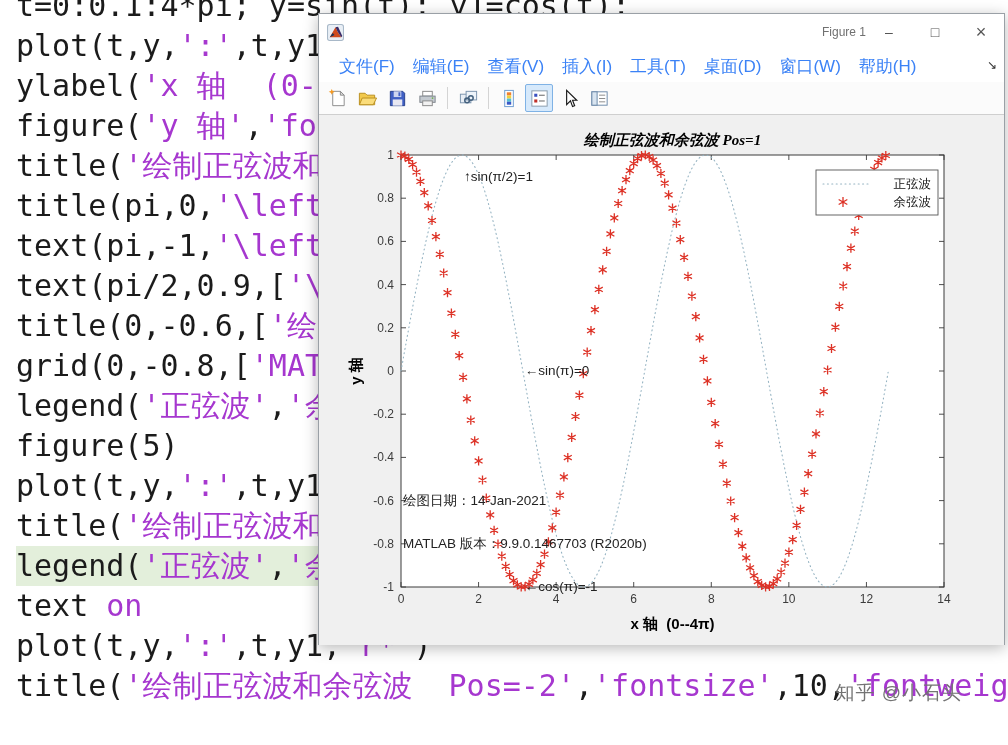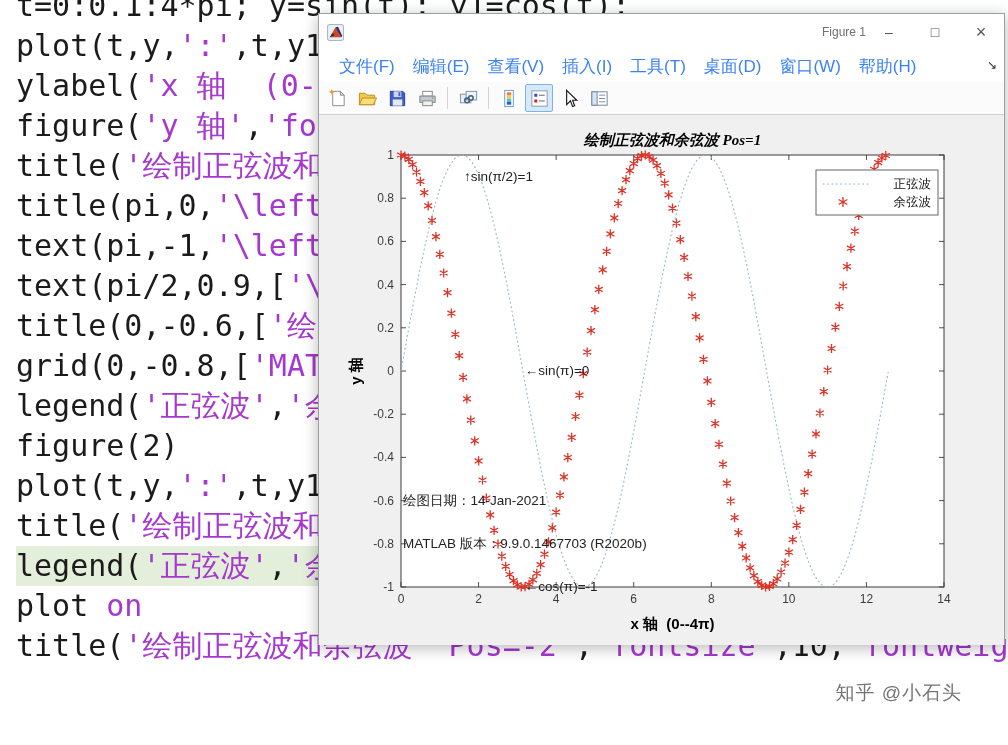--- a/index.html
+++ b/index.html
@@ -55,25 +55,26 @@
     <div class="code-line"><span class="k">plot(t,y,</span><span class="s">':'</span><span class="k">,t,y1,</span></div>
     <div class="code-line"><span class="k">ylabel(</span><span class="s">'x 轴  (0--4</span></div>
     <div class="code-line"><span class="k">figure(</span><span class="s">'y 轴'</span><span class="k">,</span><span class="s">'fonts</span></div>
     <div class="code-line"><span class="k">title(</span><span class="s">'绘制正弦波和余</span></div>
     <div class="code-line"><span class="k">title(pi,0,</span><span class="s">'\leftar</span></div>
     <div class="code-line"><span class="k">text(pi,-1,</span><span class="s">'\leftar</span></div>
     <div class="code-line"><span class="k">text(pi/2,0.9,[</span><span class="s">'\up</span></div>
     <div class="code-line"><span class="k">title(0,-0.6,[</span><span class="s">'绘图日</span></div>
     <div class="code-line"><span class="k">grid(0,-0.8,[</span><span class="s">'MATLA</span></div>
     <div class="code-line"><span class="k">legend(</span><span class="s">'正弦波'</span><span class="k">,</span><span class="s">'余弦</span></div>
-    <div class="code-line"><span class="k">figure(2)</span></div>
+    <div class="code-line"><span class="k">figure(5)</span></div>
     <div class="code-line"><span class="k">plot(t,y,</span><span class="s">':'</span><span class="k">,t,y1,</span></div>
     <div class="code-line"><span class="k">title(</span><span class="s">'绘制正弦波和余</span></div>
     <div class="code-line hl"><span class="k">legend(</span><span class="s">'正弦波'</span><span class="k">,</span><span class="s">'余弦</span></div>
-    <div class="code-line"><span class="k">plot </span><span class="s">on</span></div>
+    <div class="code-line"><span class="k">text </span><span class="s">on</span></div>
+    <div class="code-line"><span class="k">plot(t,y,</span><span class="s">':'</span><span class="k">,t,y1,</span><span class="s">'r*'</span><span class="k">)</span></div>
     <div class="code-line"><span class="k">title(</span><span class="s">'绘制正弦波和余弦波  Pos=-2'</span><span class="k">,</span><span class="s">'fontsize'</span><span class="k">,10,</span><span class="s">'fontweight</span></div>
   </div>
 
 <div class="fig-window">
   <div class="titlebar">
     <svg class="app-icon" viewBox="0 0 16 16">
       <rect x="0.5" y="0.5" width="15" height="15" rx="2" fill="#e9eff6" stroke="#a8b8c8"></rect>
       <path d="M2.6 12.4 L8 3 L10 7.2 L13.4 12.4 Z" fill="#cf4a1d"></path>
       <path d="M8 3 L10 7.2 L13.4 12.4 L14.4 11.2 L10.4 2.6 Z" fill="#3a2a66"></path>
       <path d="M2.6 12.4 L5.4 8.4 L7 10.4 Z" fill="#15335c"></path>

